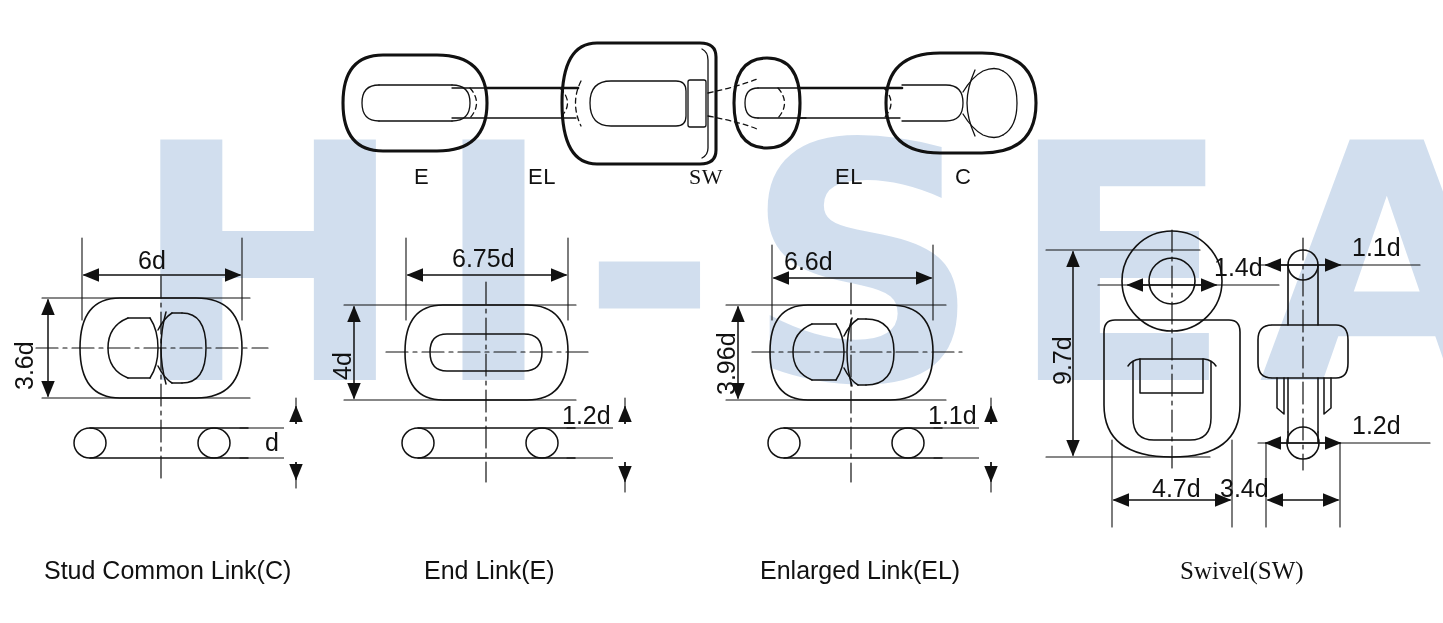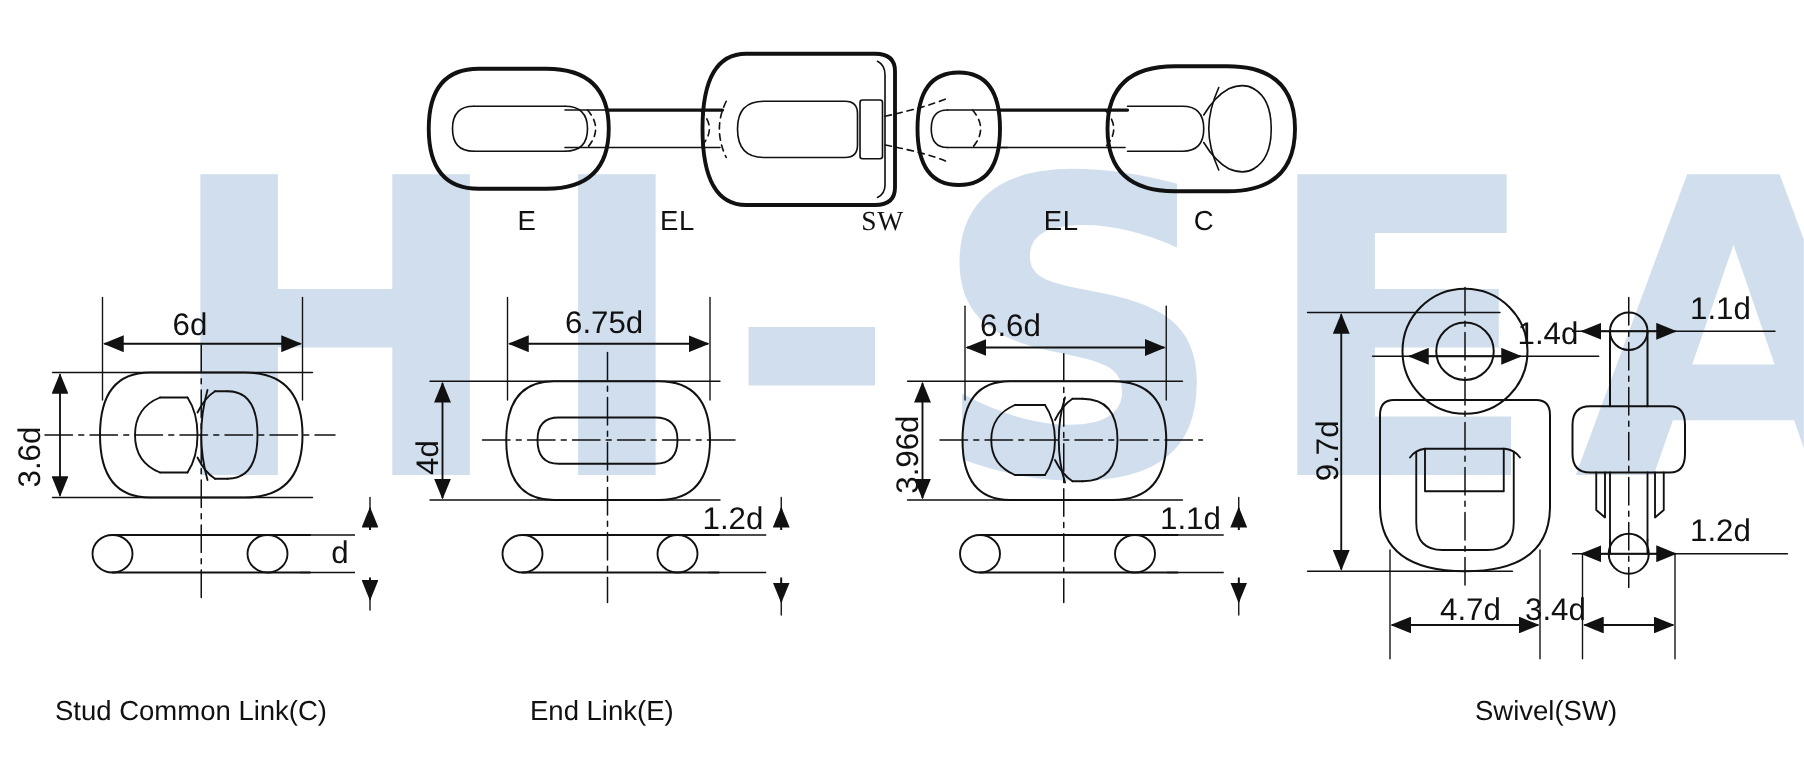--- a/index.html
+++ b/index.html
@@ -19,21 +19,21 @@
   }
   .lbl{
     position:absolute;
     font-family:"Liberation Sans", sans-serif;
     color:#111;
     white-space:nowrap;
     line-height:1;
   }
   .lbl-dim{font-size:25px;}
   .lbl-part{font-size:22px;letter-spacing:.5px;}
-  .lbl-cap{font-size:22px;}
+  .lbl-cap{font-size:25px;}
   .rot{transform:rotate(-90deg);transform-origin:0 0;}
 </style>
 </head>
 <body>
 
 <div id="stage">
 
   <svg class="wm" viewBox="0 0 1443 623">
     <g transform="translate(130,80)">
       <text class="wm-text" x="0" y="300" font-size="330" style="letter-spacing:26px;">HI-SEA</text>
@@ -393,15 +393,16 @@
 
   <div class="lbl lbl-dim rot" style="left:1050px;top:385px;">9.7d</div>
   <div class="lbl lbl-dim" style="left:1214px;top:255px;text-align:right;">1.4d</div>
   <div class="lbl lbl-dim" style="left:1140px;top:476px;margin-left:12px;">4.7d</div>
   <div class="lbl lbl-dim" style="left:1220px;top:476px;">3.4d</div>
   <div class="lbl lbl-dim" style="left:1352px;top:235px;">1.1d</div>
   <div class="lbl lbl-dim" style="left:1352px;top:413px;">1.2d</div>
 
   <div class="lbl lbl-cap" style="left:44px;top:558px;">Stud Common Link(C)</div>
   <div class="lbl lbl-cap" style="left:424px;top:558px;text-align:right;">End Link(E)</div>
-  <div class="lbl lbl-cap" style="left:1180px;top:558px;">Swivel(SW)</div>
+  <div class="lbl lbl-cap" style="left:760px;top:558px;">Enlarged Link(EL)</div>
+  <div class="lbl lbl-cap" style="left:1180px;top:558px;font-family:Liberation Serif, serif;">Swivel(SW)</div>
 
 </div>
 
 </body></html>

